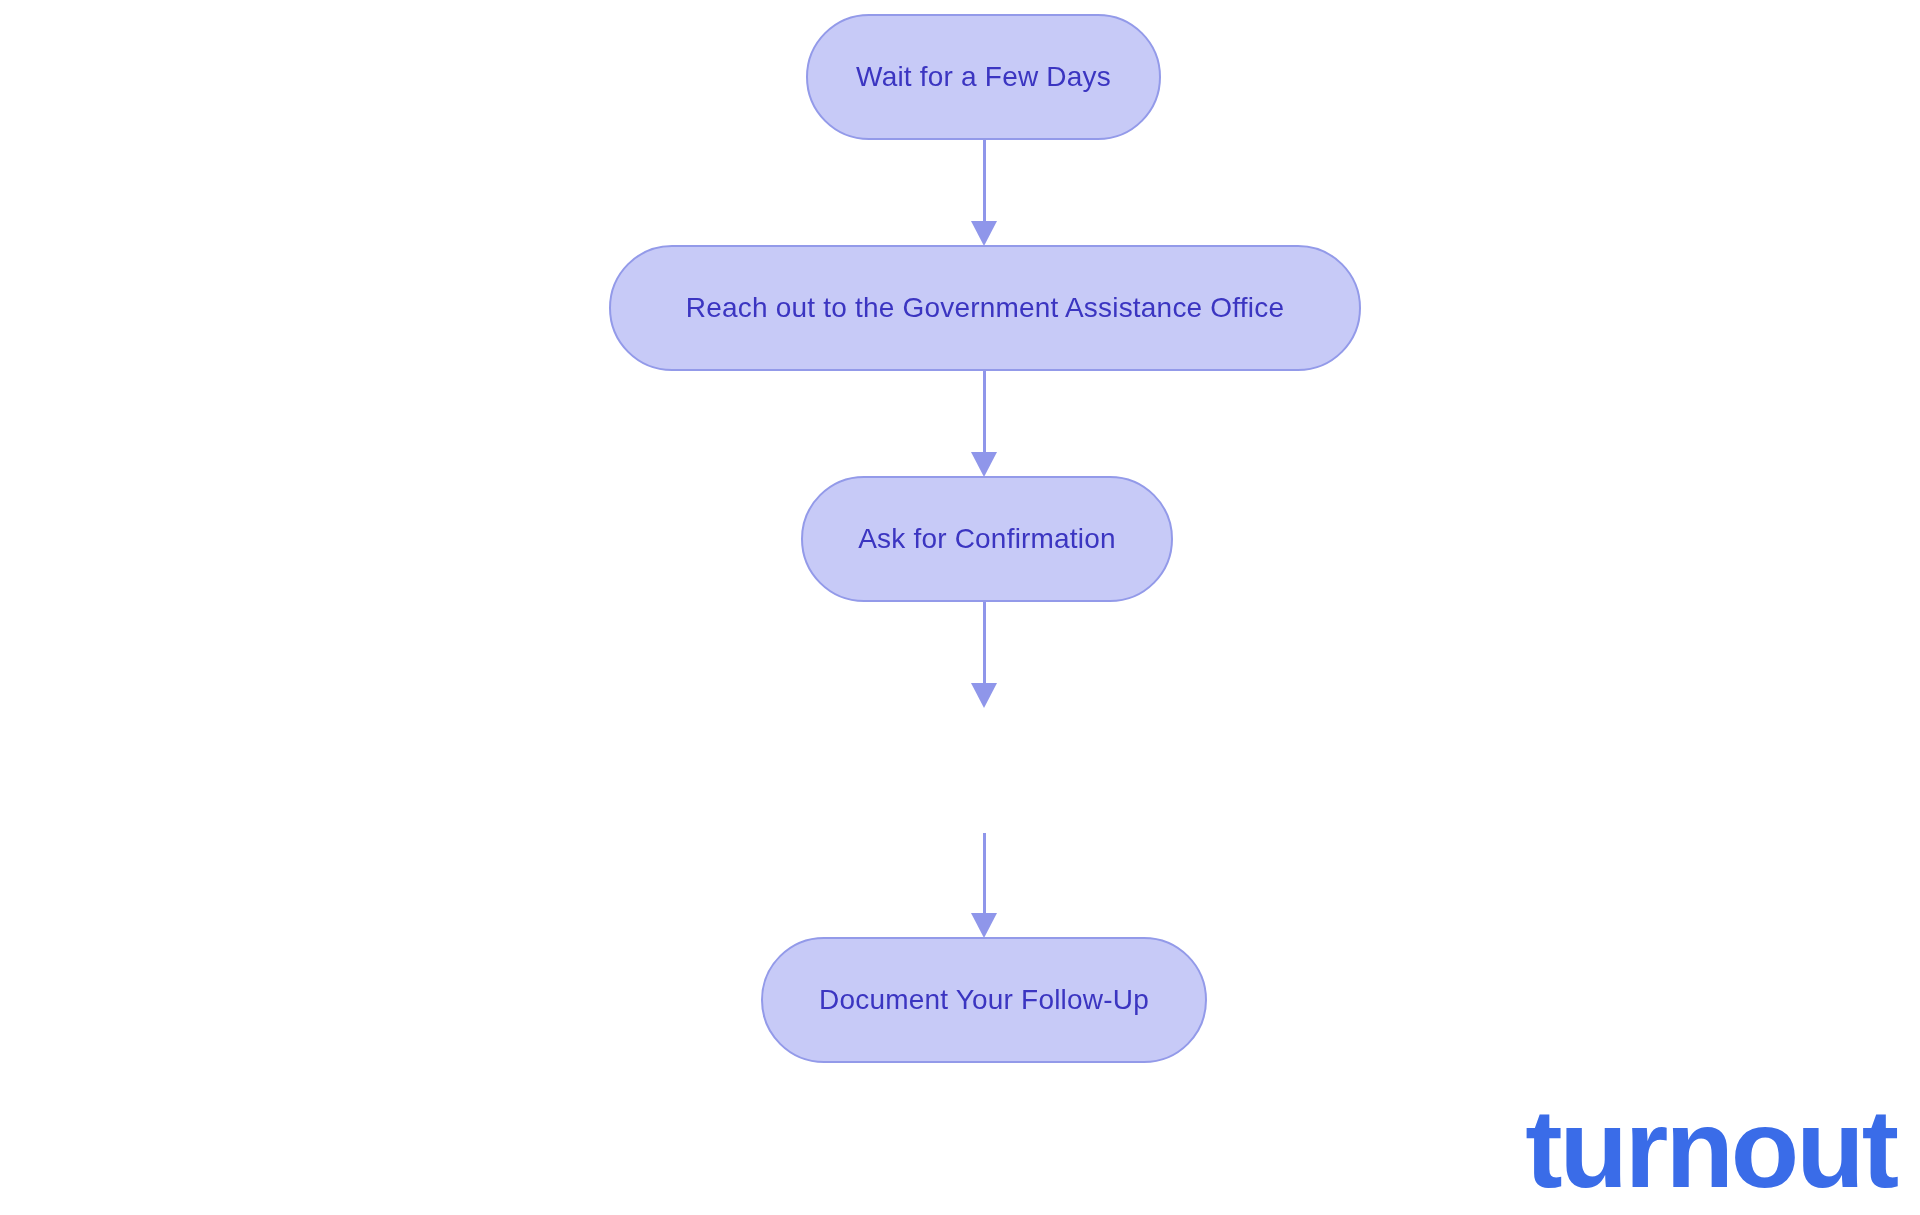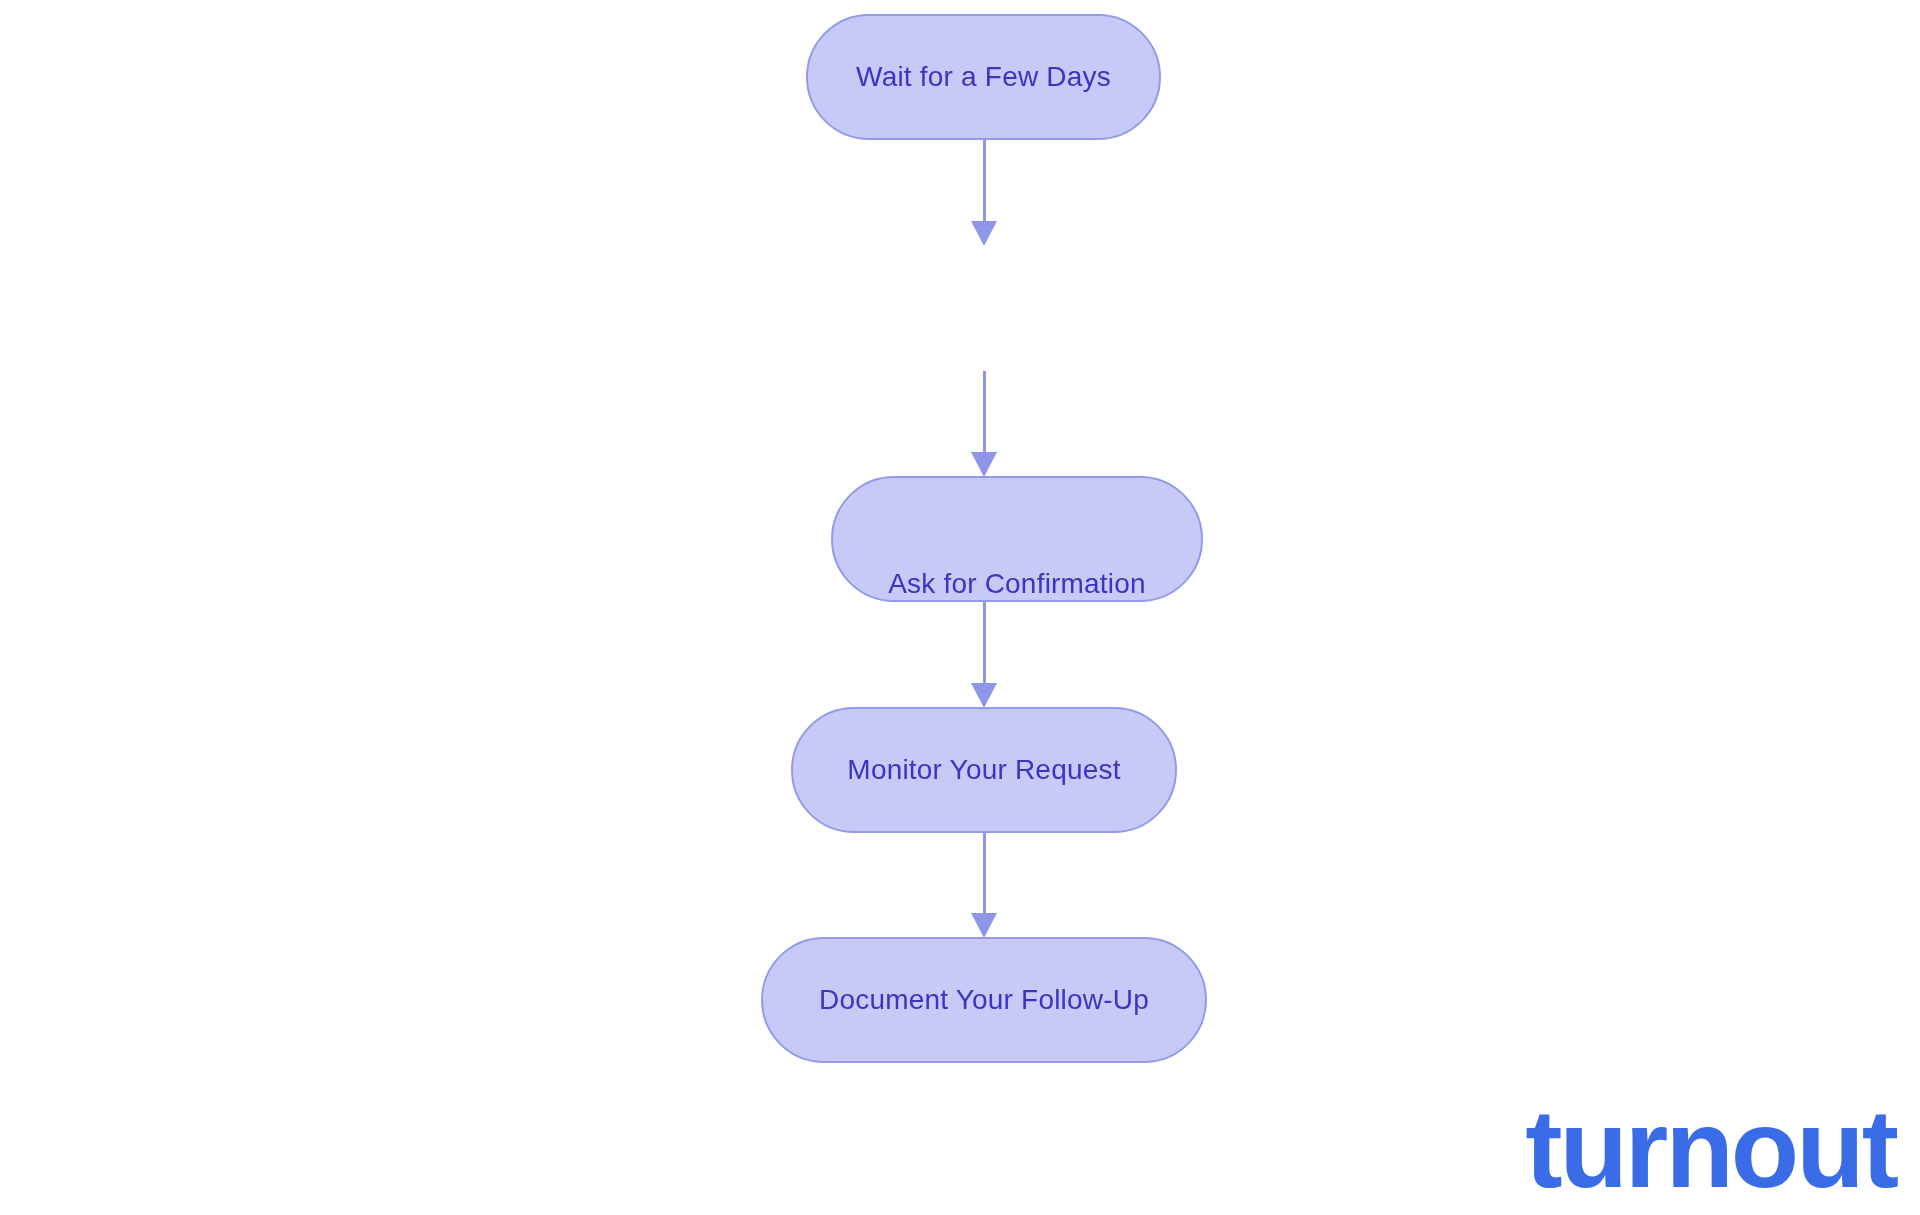--- a/index.html
+++ b/index.html
@@ -84,38 +84,38 @@
 
   <div class="node" style="left:782px; top:14px; width:355px;">
     <span class="node-label">Wait for a Few Days</span>
   </div>
 
   <div class="connector" style="top:140px; height:106px;">
     <div class="shaft"></div>
     <div class="head"></div>
   </div>
 
+  <div class="node" style="left:585px; top:245px; width:752px;">
+    <span class="node-label">Reach out to the Government Assistance Office</span>
+  </div>
 
   <div class="connector" style="top:371px; height:106px;">
     <div class="shaft"></div>
     <div class="head"></div>
   </div>
 
-  <div class="node" style="left:807px; top:476px; width:372px;align-items:flex-end;">
+  <div class="node" style="left:777px; top:476px; width:372px;">
     <span class="node-label">Ask for Confirmation</span>
   </div>
 
   <div class="connector" style="top:602px; height:106px;">
     <div class="shaft"></div>
     <div class="head"></div>
   </div>
 
-  <div class="node" style="left:767px; top:707px; width:386px;">
-    <span class="node-label">Monitor Your Request</span>
-  </div>
 
   <div class="connector" style="top:833px; height:105px;">
     <div class="shaft"></div>
     <div class="head"></div>
   </div>
 
   <div class="node" style="left:737px; top:937px; width:446px;align-items:center;">
     <span class="node-label">Document Your Follow-Up</span>
   </div>
 

